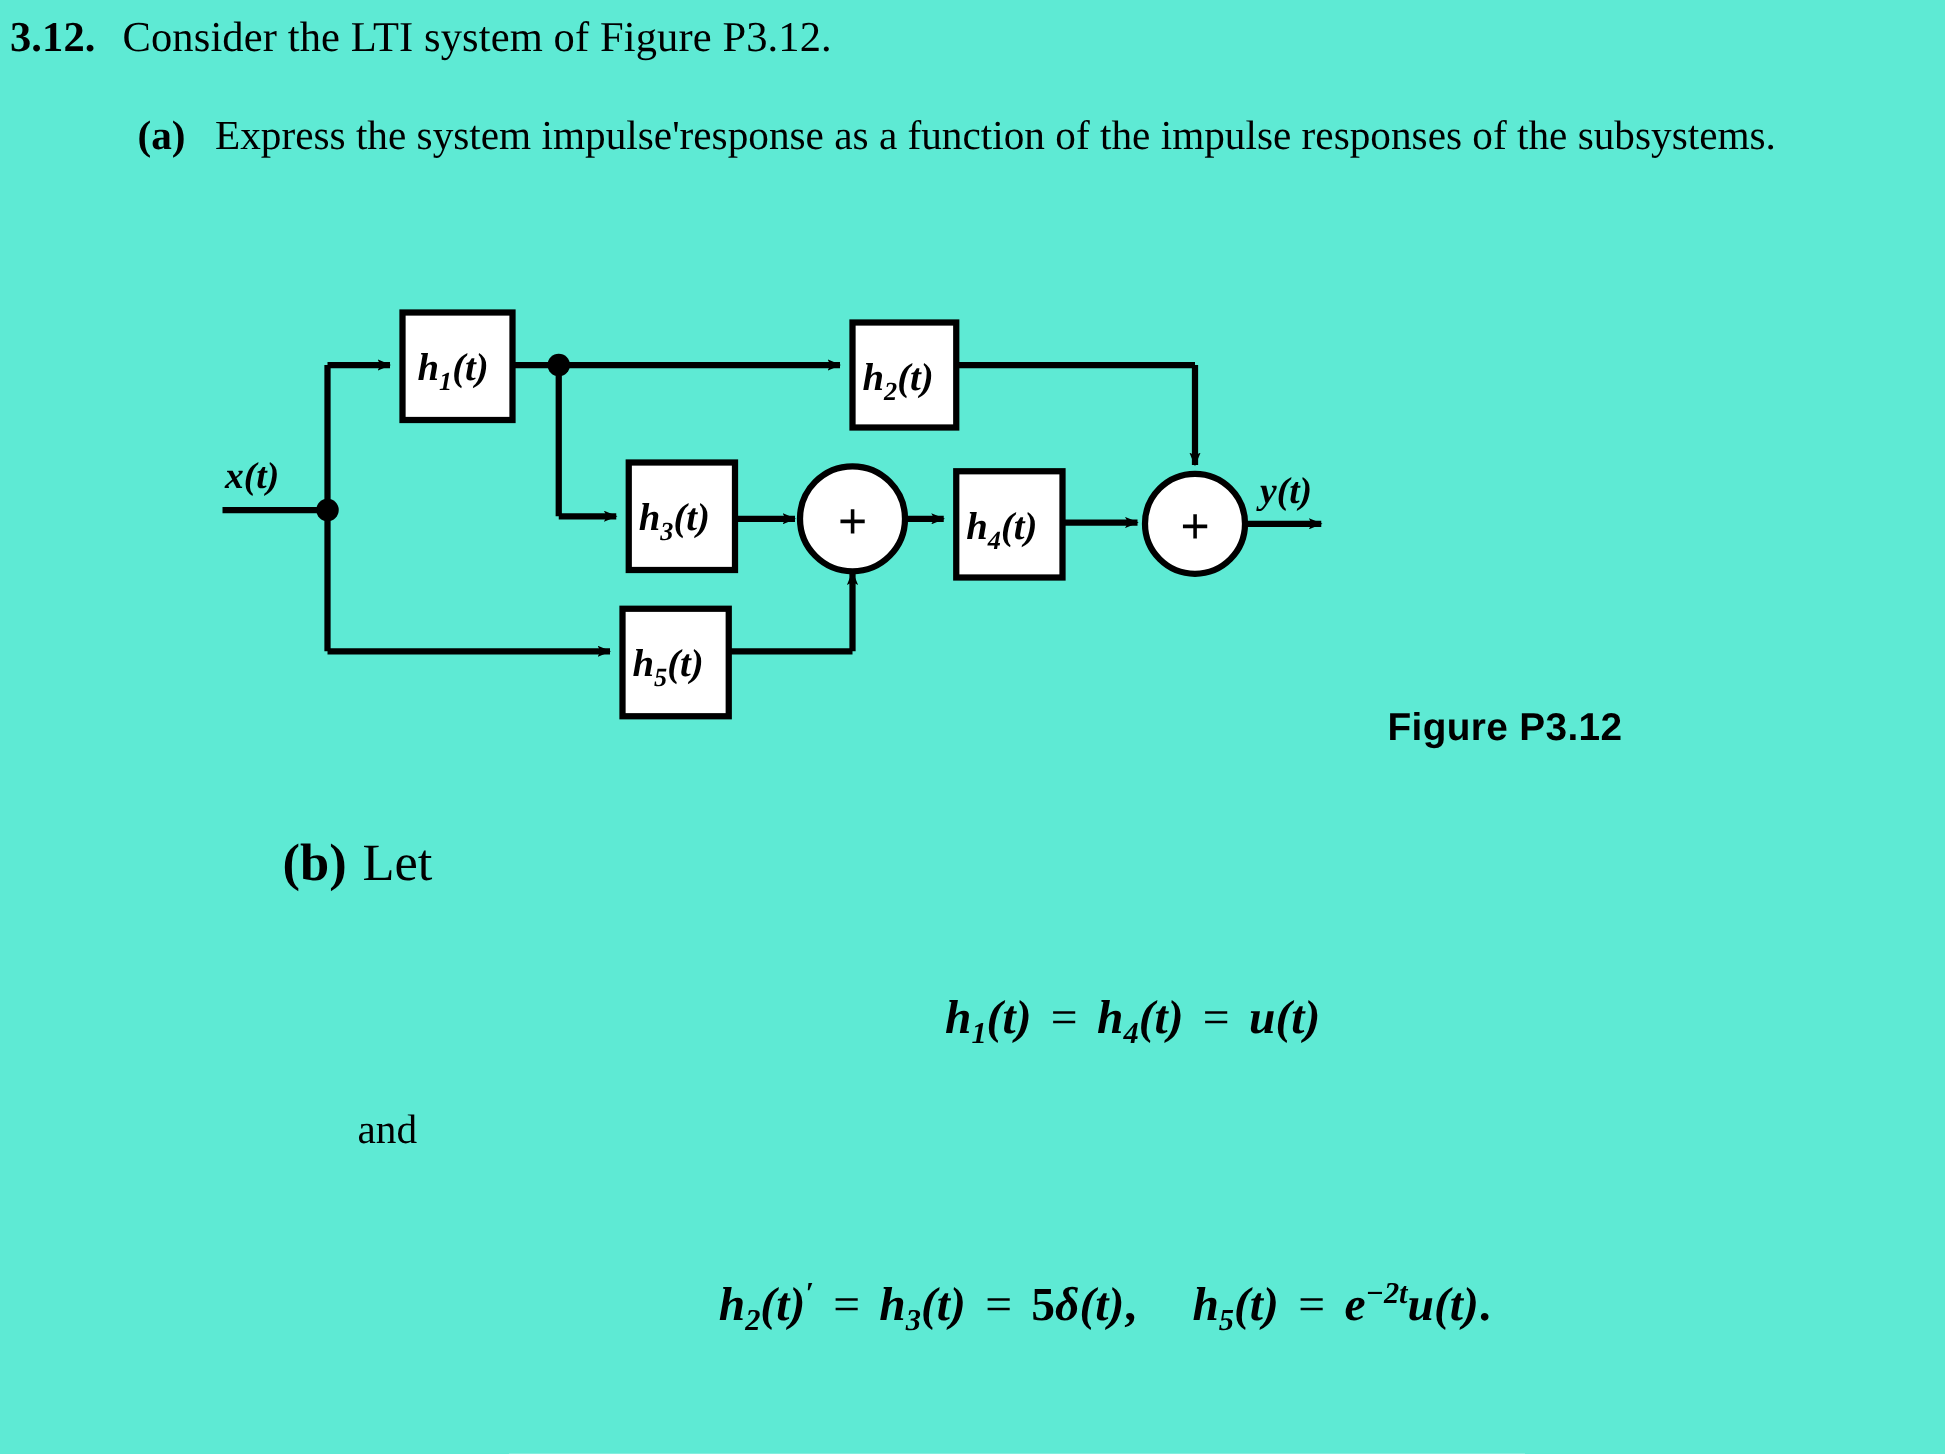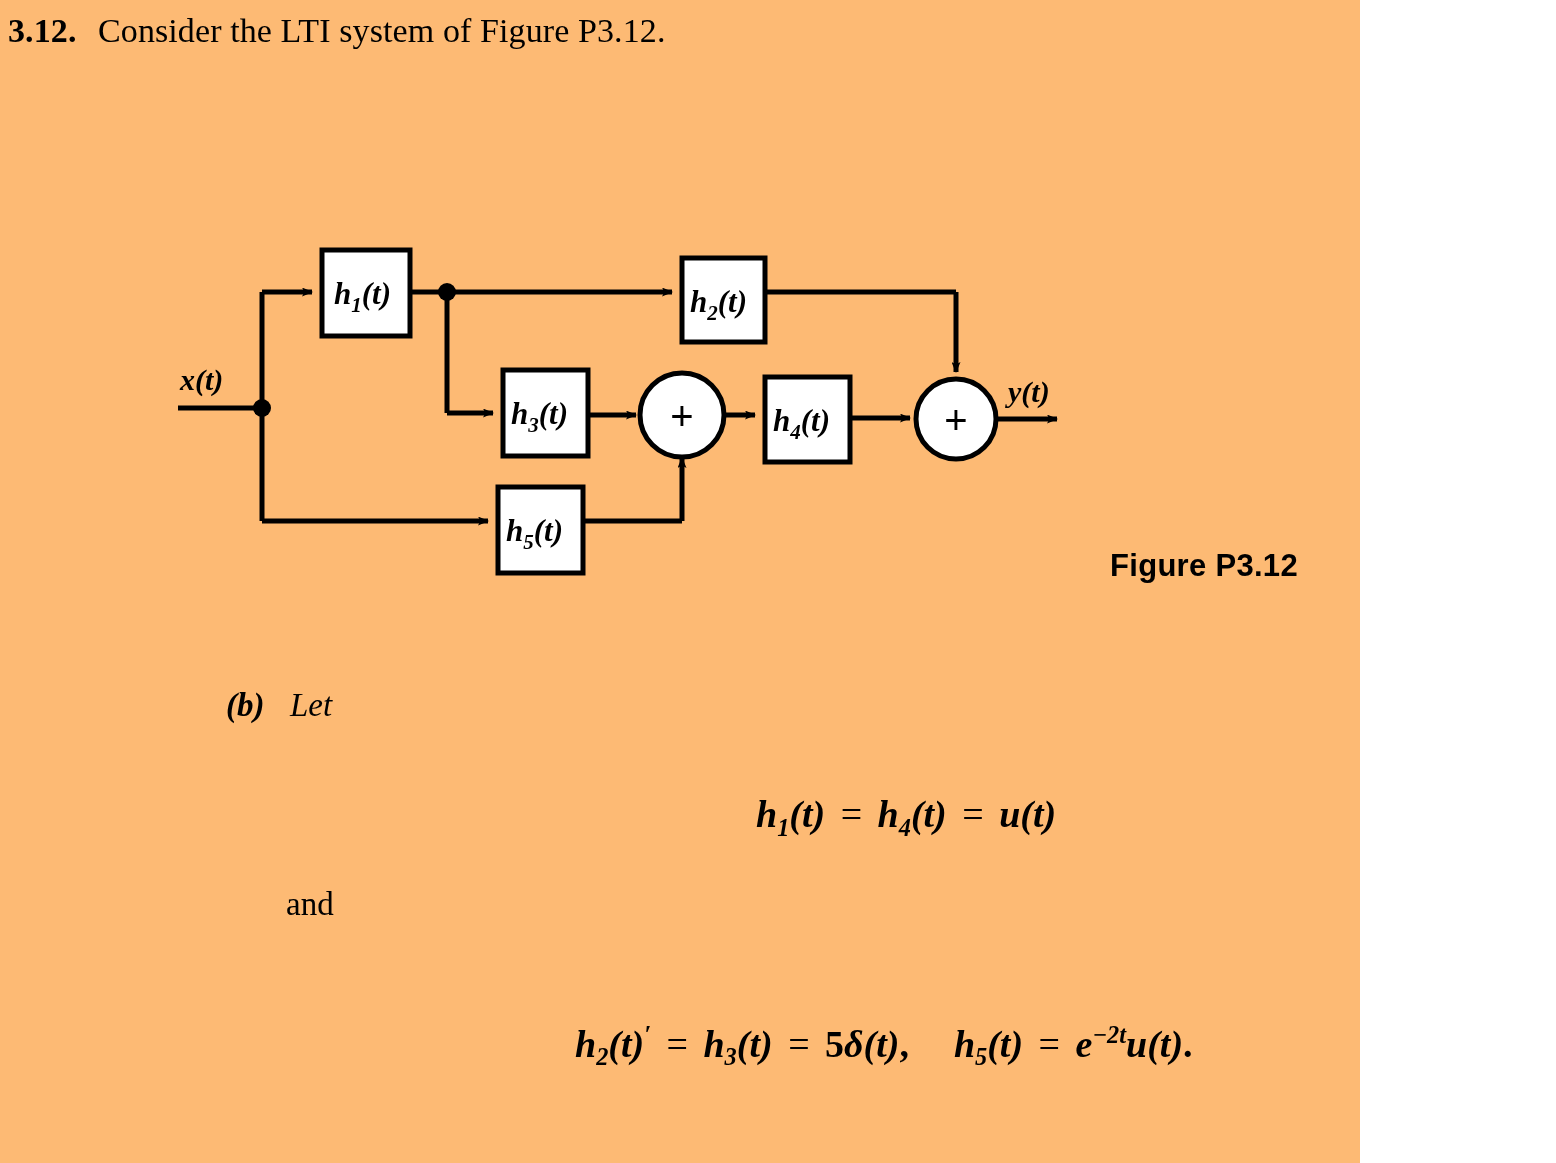--- a/index.html
+++ b/index.html
@@ -12,23 +12,23 @@
     width: 1556px;
     height: 1163px;
     position: relative;
     font-family: "Liberation Serif", "DejaVu Serif", serif;
     color: #000000;
     overflow: hidden;
   }
   .page {
     position: absolute;
     left: 0; top: 0;
-    width: 1360px;
+    width: 1556px;
     height: 1163px;
-    background: #fdba74;
+    background: #5eead4;
   }
 
   
   .prob-head {
     position: absolute;
     left: 8px;
     top: 10px;
     width: 1520px;
     font-size: 34px;
     line-height: 42px;
@@ -92,35 +92,34 @@
   .plus-text {
     font-family: "Liberation Sans", sans-serif;
     font-size: 40px;
     font-weight: normal;
   }
 
   
   .fig-cap {
     position: absolute;
     left: 1110px;
-    top: 548px;
+    top: 564px;
     font-family: "Liberation Sans", "DejaVu Sans", sans-serif;
     font-weight: bold;
     font-size: 31px;
     letter-spacing: 0.3px;
   }
 
   
   .part-b {
     position: absolute;
     left: 226px;
-    top: 683px;
-    font-size: 33px;
+    top: 669px;
+    font-size: 42px;
     line-height: 44px;
-    font-style: italic;
   }
   .part-b .part-label { width: 64px; }
 
   .and-word {
     position: absolute;
     left: 286px;
     top: 886px;
     font-size: 33px;
   }
 
@@ -153,20 +152,23 @@
 </style>
 </head>
 <body>
 
 <div class="page">
 
   <div class="prob-head">
     <span class="prob-num">3.12.</span><span class="prob-title">Consider the LTI system of Figure P3.12.</span>
   </div>
 
+  <div class="part-a">
+    <span class="part-label">(a)</span><span class="part-body">Express the system impulse'response as a function of the impulse responses of the subsystems.</span>
+  </div>
 
   <svg id="diagram" width="1556" height="1163" viewBox="0 0 1556 1163" xmlns="http://www.w3.org/2000/svg">
     <defs>
       <marker id="arrow" markerWidth="11" markerHeight="9" refX="10" refY="4.5" orient="auto" markerUnits="userSpaceOnUse">
         <path d="M0,0 L11,4.5 L0,9 L2.4,4.5 z" fill="#000"></path>
       </marker>
     </defs>
 
     <g stroke="#000" stroke-width="5" fill="none" stroke-linecap="butt">
 

